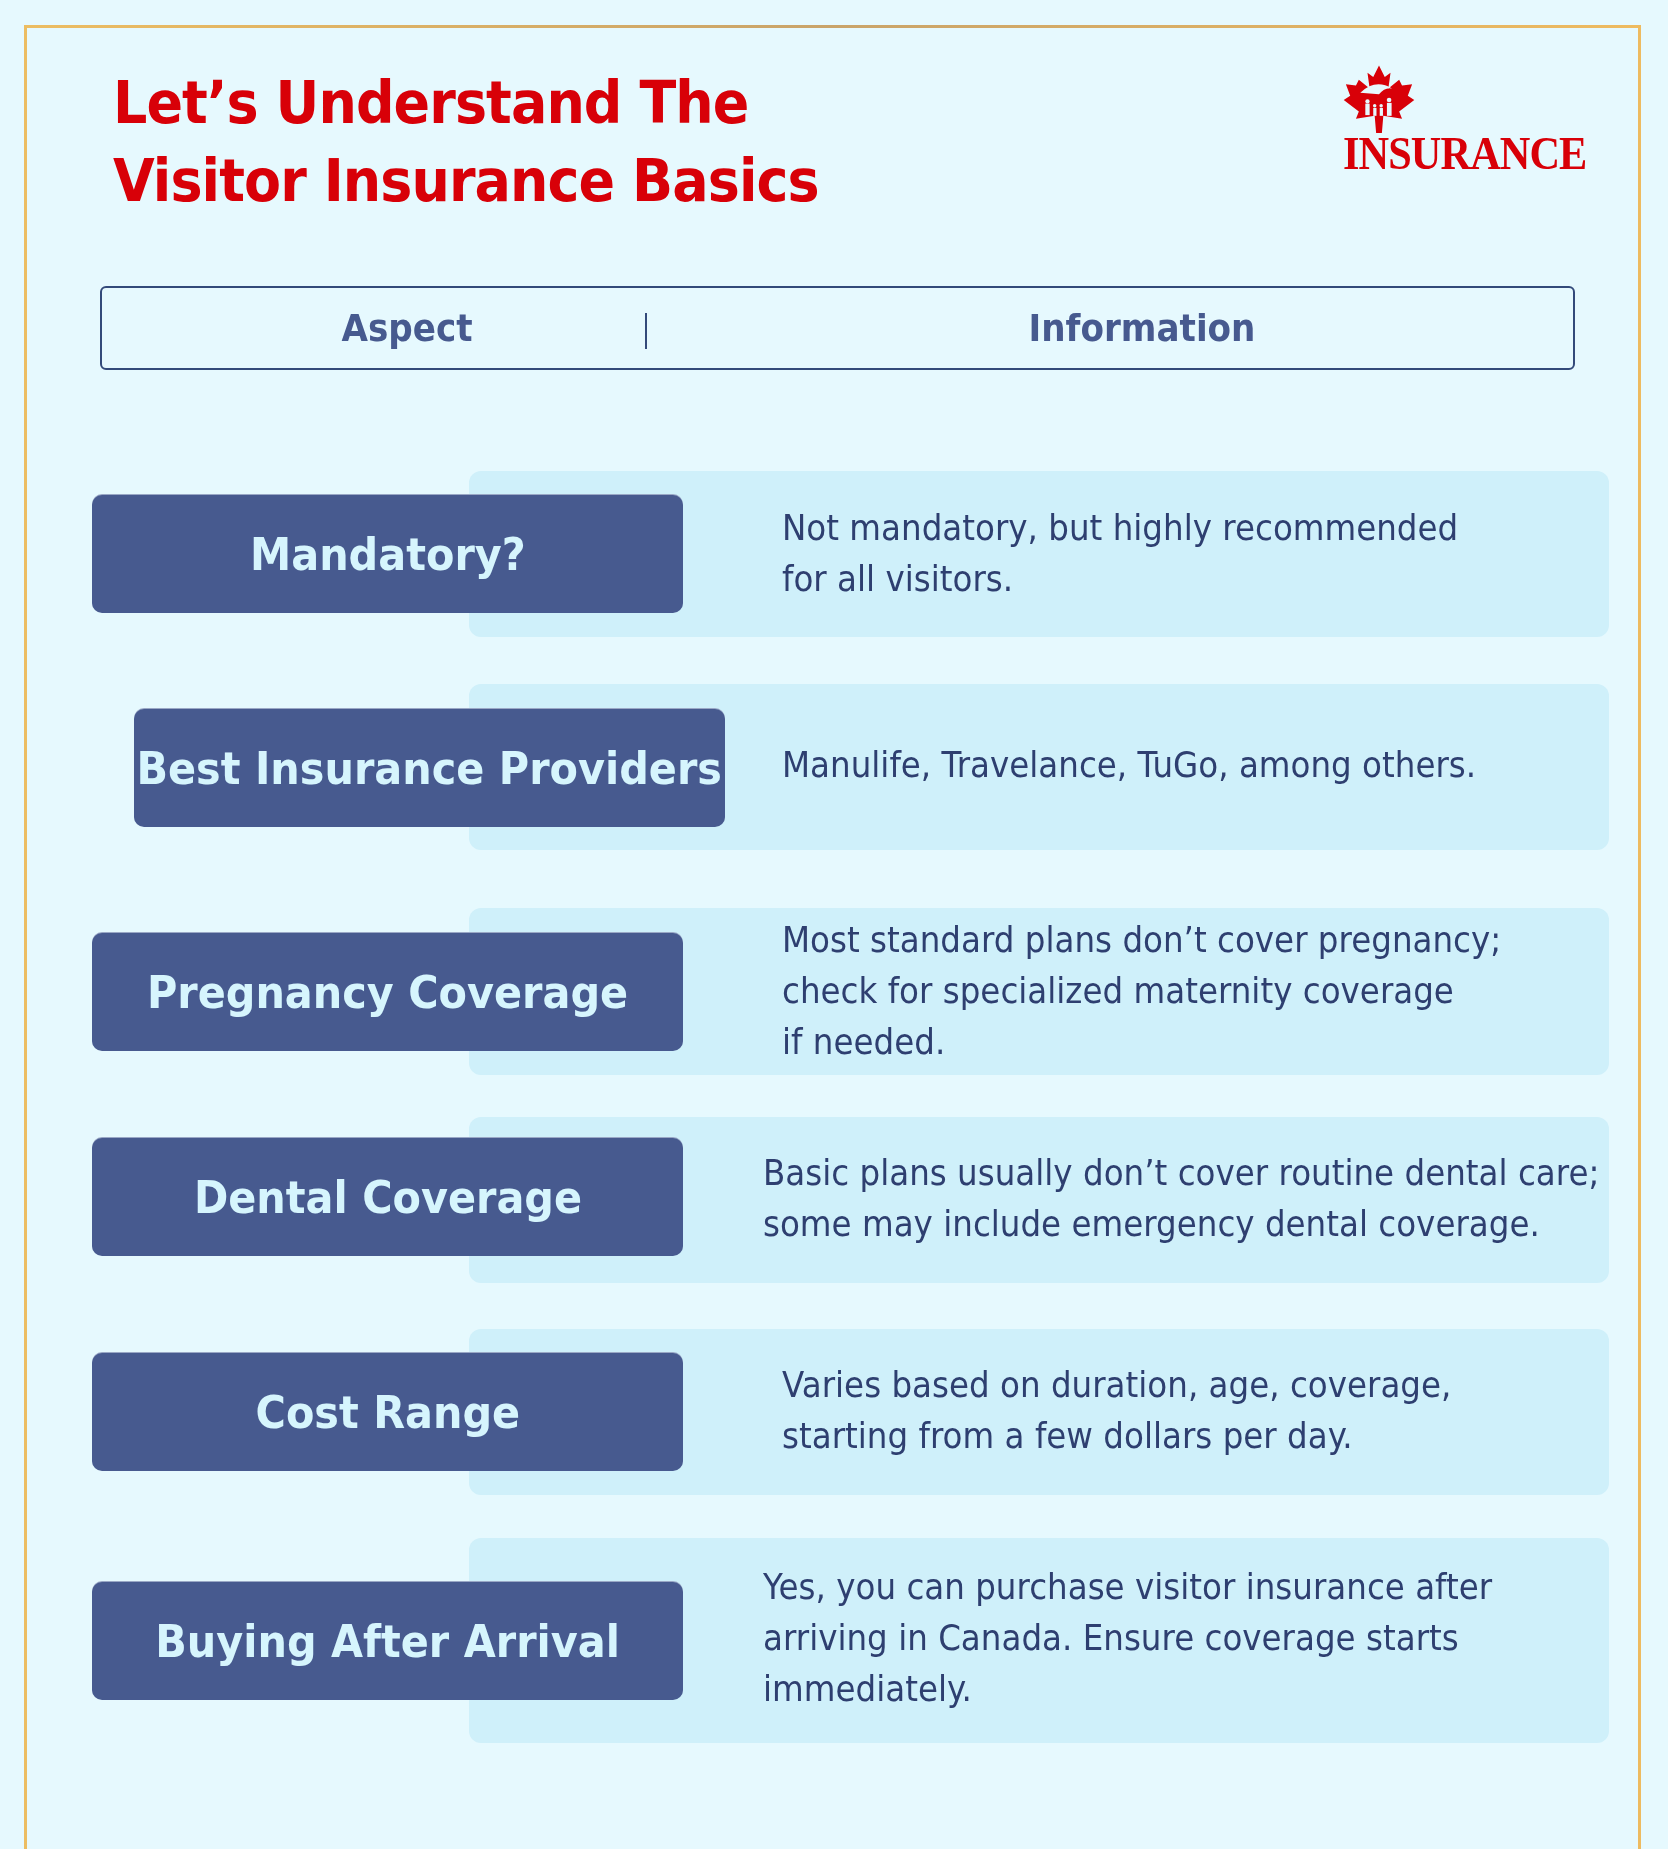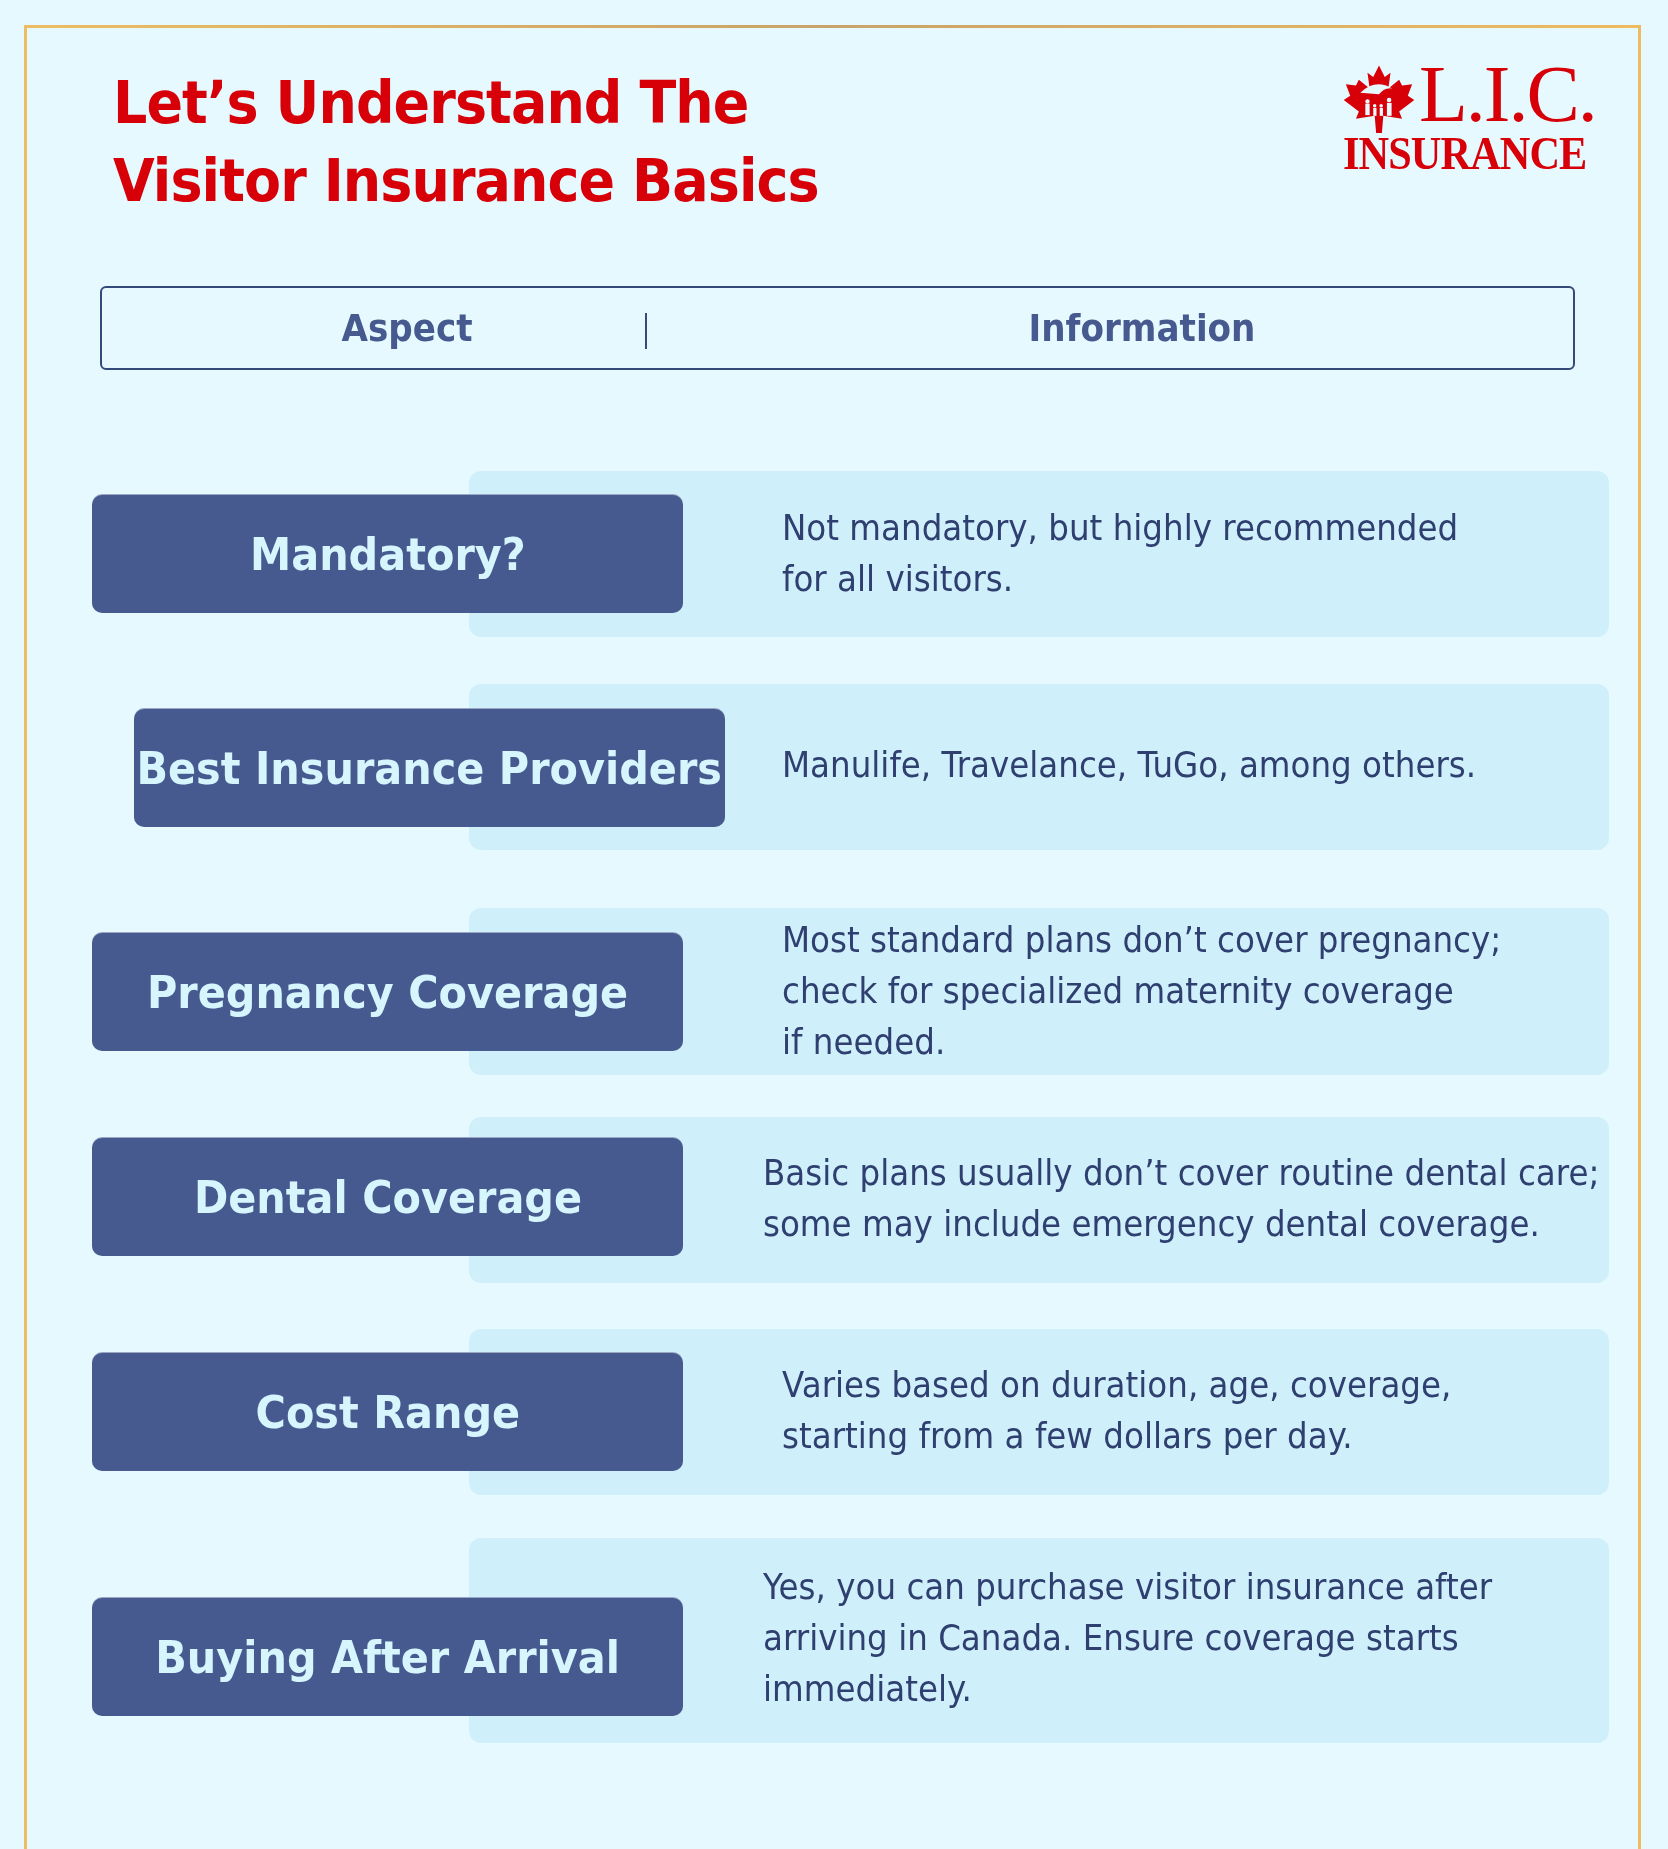--- a/index.html
+++ b/index.html
@@ -85,21 +85,20 @@
       <circle cx="34" cy="52" r="3"></circle>
         <rect x="31" y="55" width="6" height="16"></rect>
       <circle cx="44" cy="58" r="2.4"></circle>
         <rect x="42" y="61" width="4.5" height="11"></rect>
       <circle cx="53" cy="58" r="2.4"></circle>
         <rect x="51" y="61" width="4.5" height="11"></rect>
       <circle cx="64" cy="50" r="3.2"></circle>
         <rect x="61" y="54" width="6.5" height="18"></rect>
     </g>
   </svg>
-  <div class="logo-lic">L.I.C.</div>
   <div class="logo-ins">INSURANCE</div>
 </div>
 
 <div class="header-box">
   <div class="header-cell hc-aspect">Aspect</div>
   <div class="header-divider"></div>
   <div class="header-cell hc-info">Information</div>
 </div>
 
 <div class="row" style="top:471px;">
@@ -152,21 +151,21 @@
     <span class="label-text">Cost Range</span>
   </div>
   <div class="info-text" style="left:782px; top:31px;">
     <span>Varies based on duration, age, coverage,</span>
     <span>starting from a few dollars per day.</span>
   </div>
 </div>
 
 <div class="row" style="top:1538px;">
   <div class="info-box" style="top:0; height:205px;"></div>
-  <div class="label-box" style="top:60px;text-align:right;">
+  <div class="label-box" style="top:44px;text-align:right;">
     <span class="label-text">Buying After Arrival</span>
   </div>
   <div class="info-text" style="left:763px; top:24px;">
     <span>Yes, you can purchase visitor insurance after</span>
     <span>arriving in Canada. Ensure coverage starts</span>
     <span>immediately.</span>
   </div>
 </div>
 
 </body></html>

